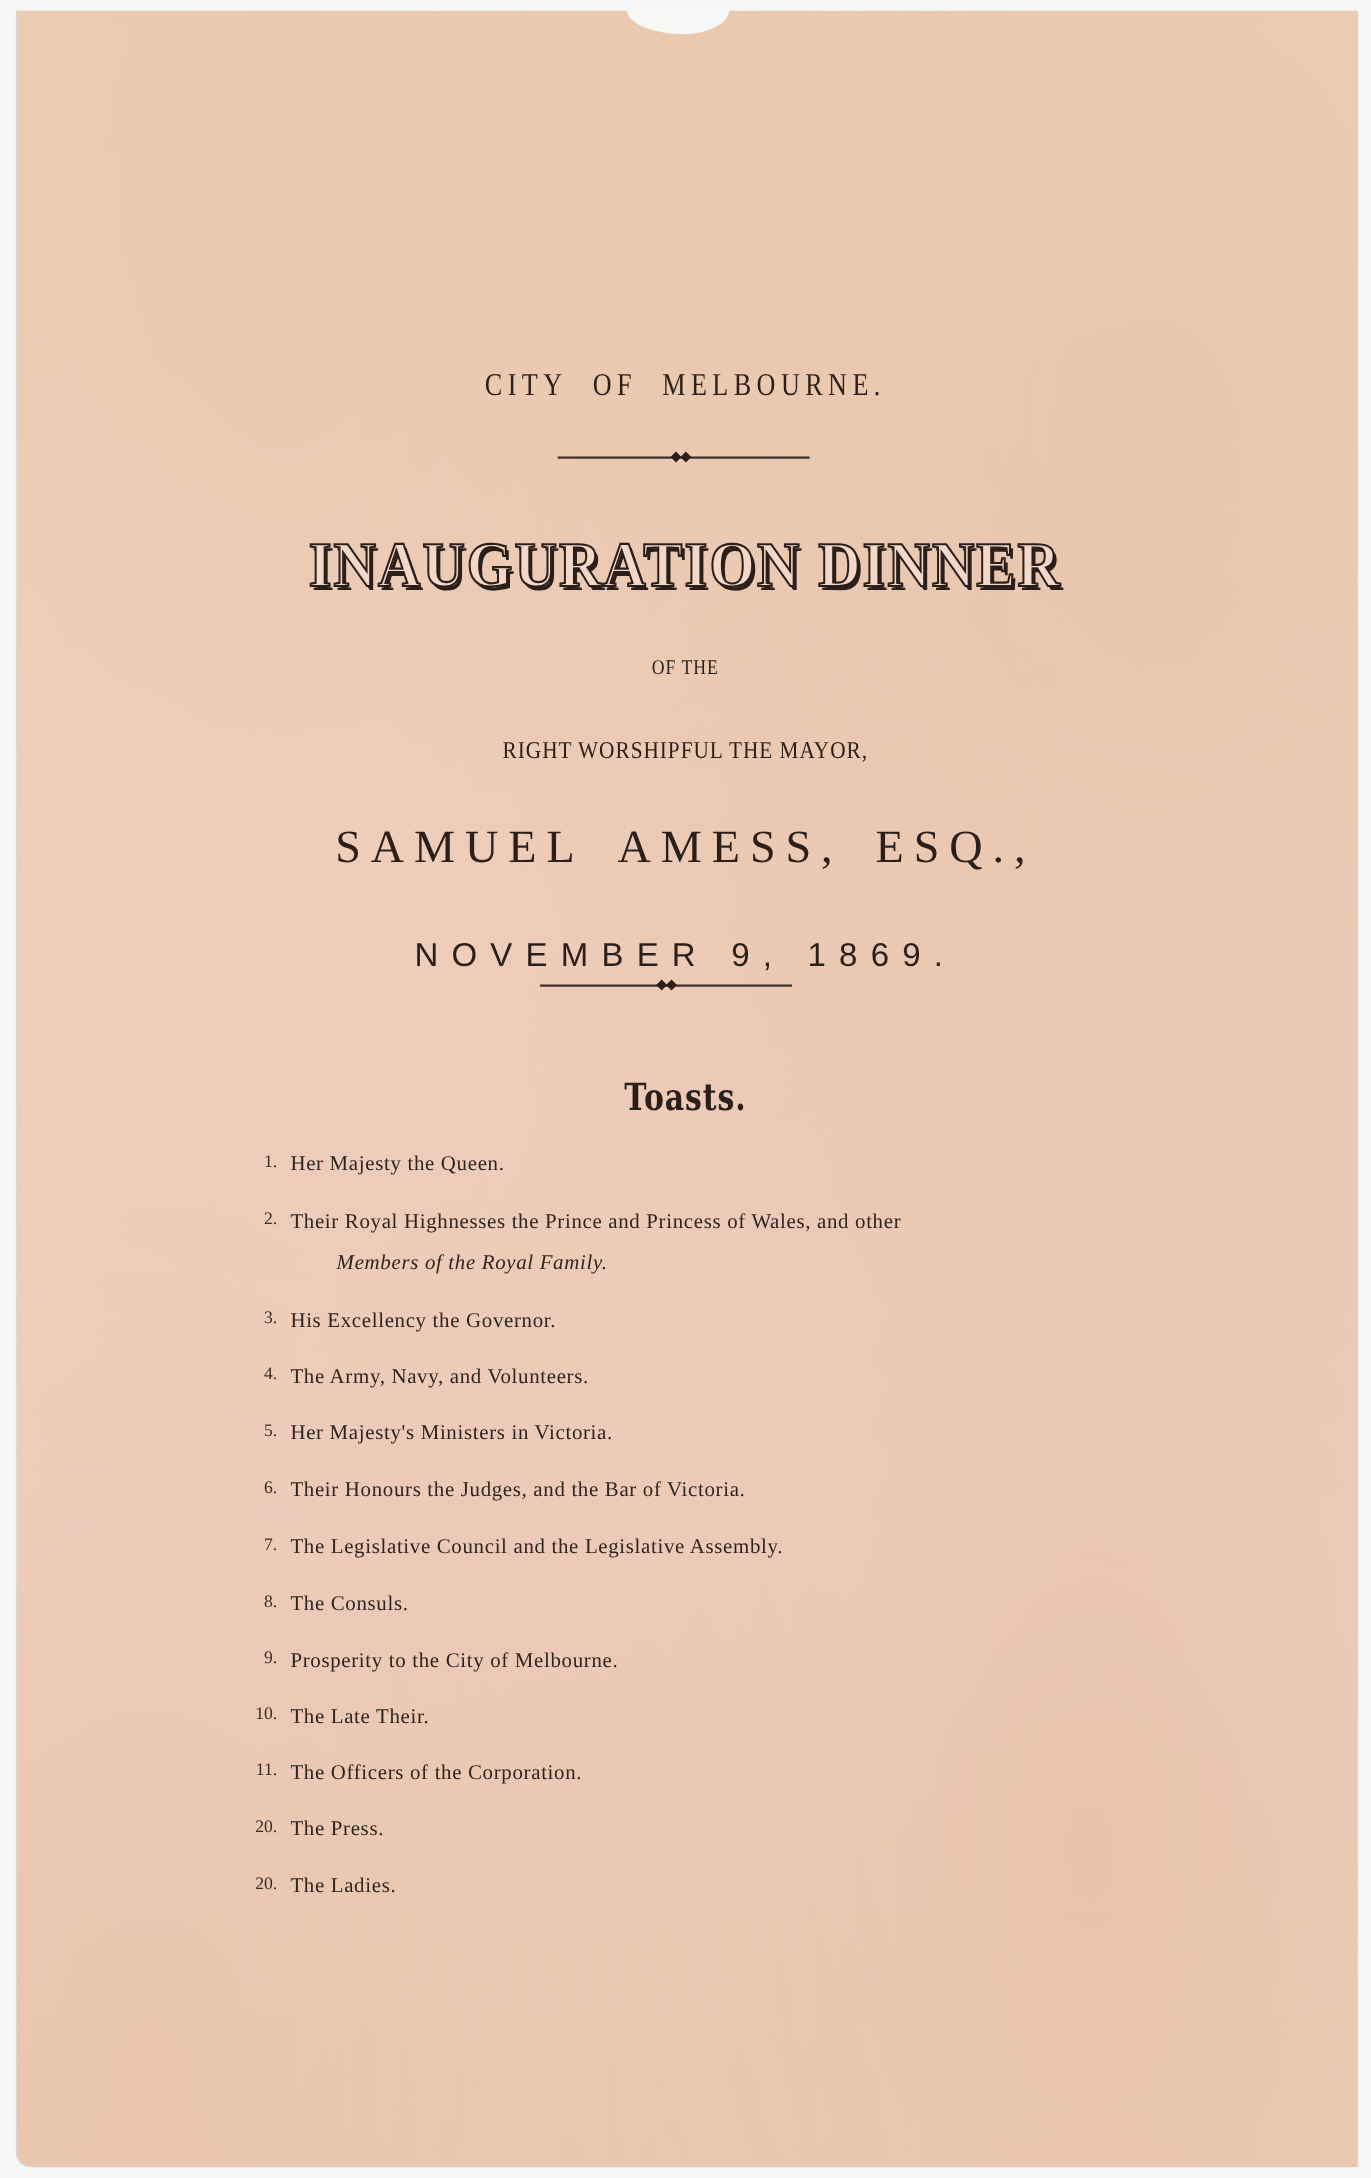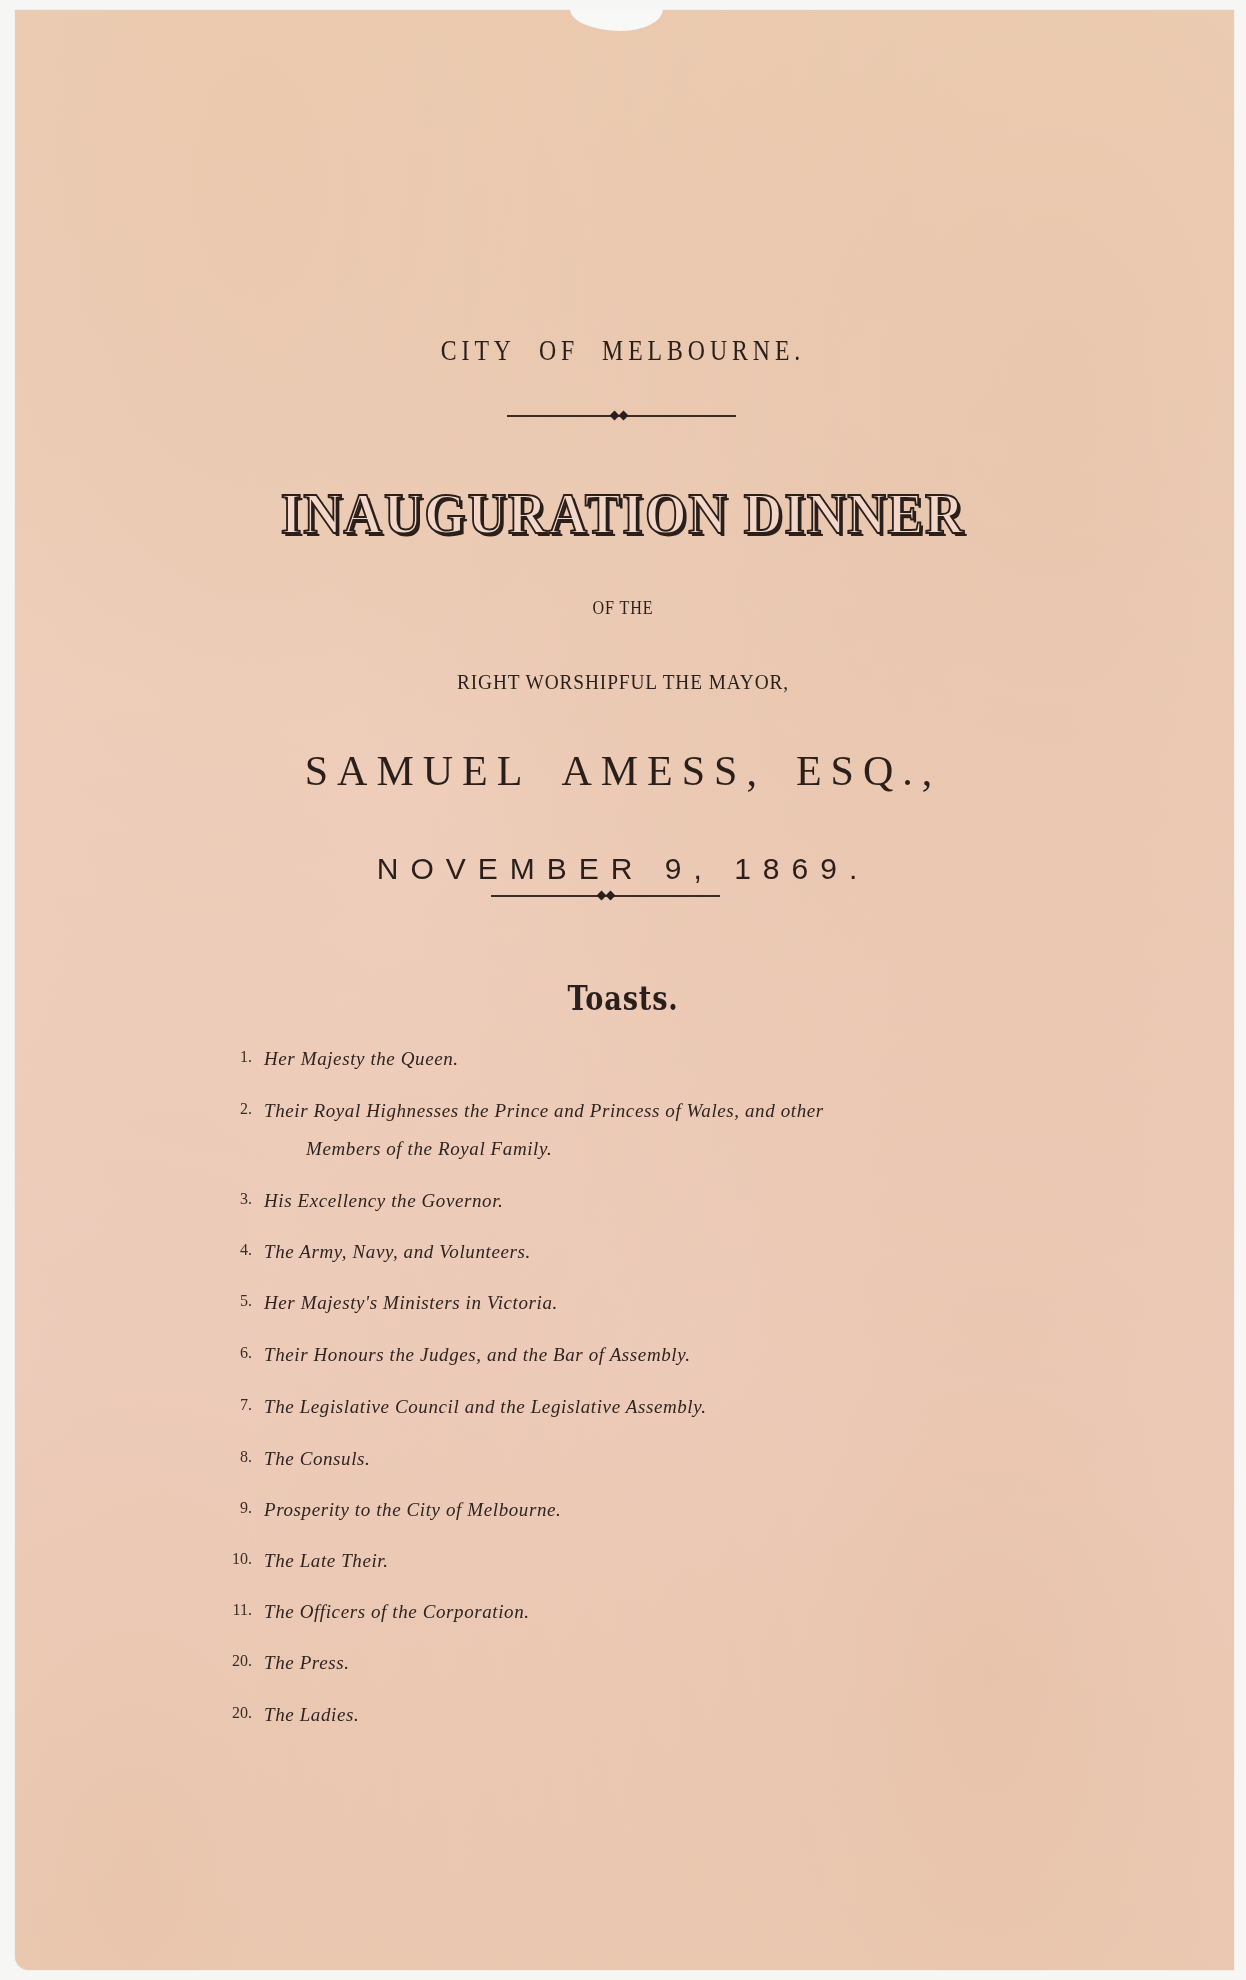--- a/index.html
+++ b/index.html
@@ -81,21 +81,21 @@
   .toast-list { position: absolute; left: 0; top: 0; }
   .toast {
     position: absolute; font-size: 19px; white-space: nowrap;
     color: #2e2420;
   }
   .toast .num {
     position: absolute; width: 40px; text-align: right;
     font-size: 16px; color: #3a2d26;
   }
   .toast .txt {
-    position: absolute; left: 52px; font-style: italic; letter-spacing: 0.6px;
+    position: absolute; left: 52px; letter-spacing: 0.6px;
   }
   .toast .txt2 {
     position: absolute; left: 82px; top: 38px; font-style: italic; letter-spacing: 0.6px; margin-left: 12px;
   }
 </style>
 </head>
 <body>
 
 <div class="paper"></div>
 <div class="notch"></div>
@@ -146,21 +146,21 @@
   <div class="toast" style="left:212px; top:1241px;">
     <span class="num">4.</span>
     <span class="txt">The Army, Navy, and Volunteers.</span>
   </div>
   <div class="toast" style="left:212px; top:1292px;">
     <span class="num">5.</span>
     <span class="txt">Her Majesty's Ministers in Victoria.</span>
   </div>
   <div class="toast" style="left:212px; top:1344px;">
     <span class="num">6.</span>
-    <span class="txt">Their Honours the Judges, and the Bar of Assembly.</span>
+    <span class="txt">Their Honours the Judges, and the Bar of Victoria.</span>
   </div>
   <div class="toast" style="left:212px; top:1396px;">
     <span class="num">7.</span>
     <span class="txt">The Legislative Council and the Legislative Assembly.</span>
   </div>
   <div class="toast" style="left:212px; top:1448px;">
     <span class="num">8.</span>
     <span class="txt">The Consuls.</span>
   </div>
   <div class="toast" style="left:212px; top:1499px;">

